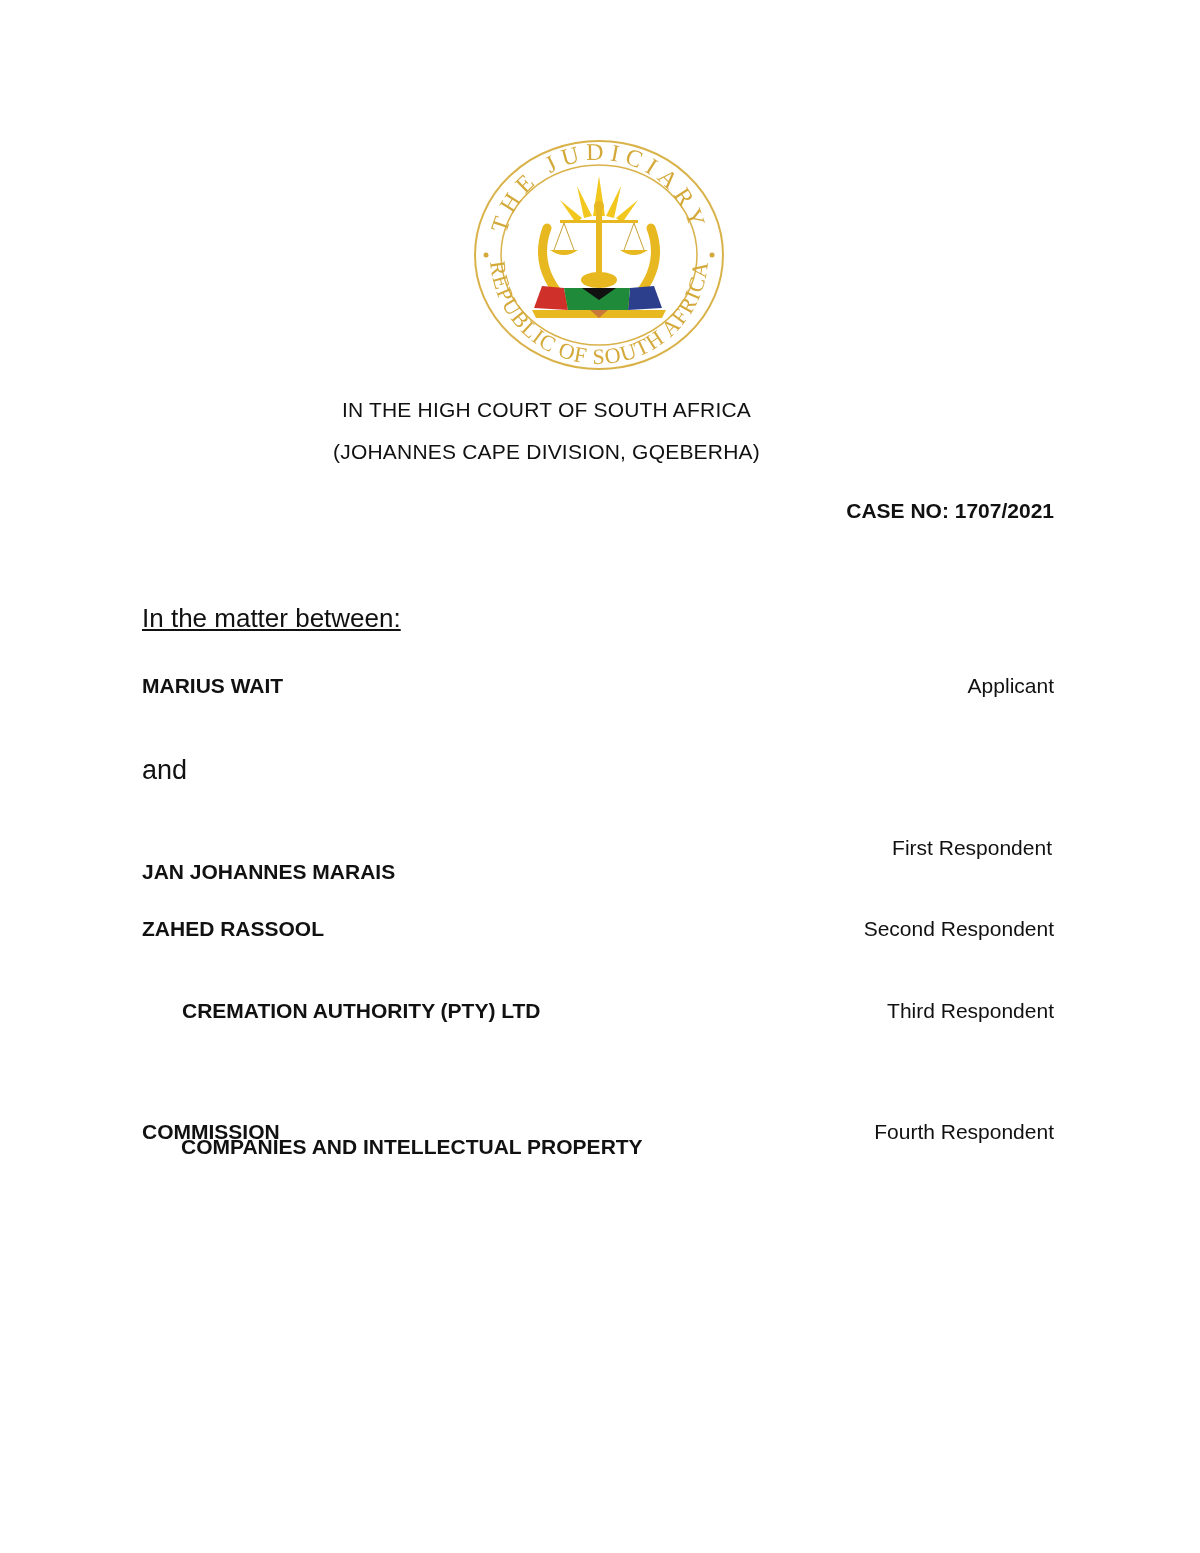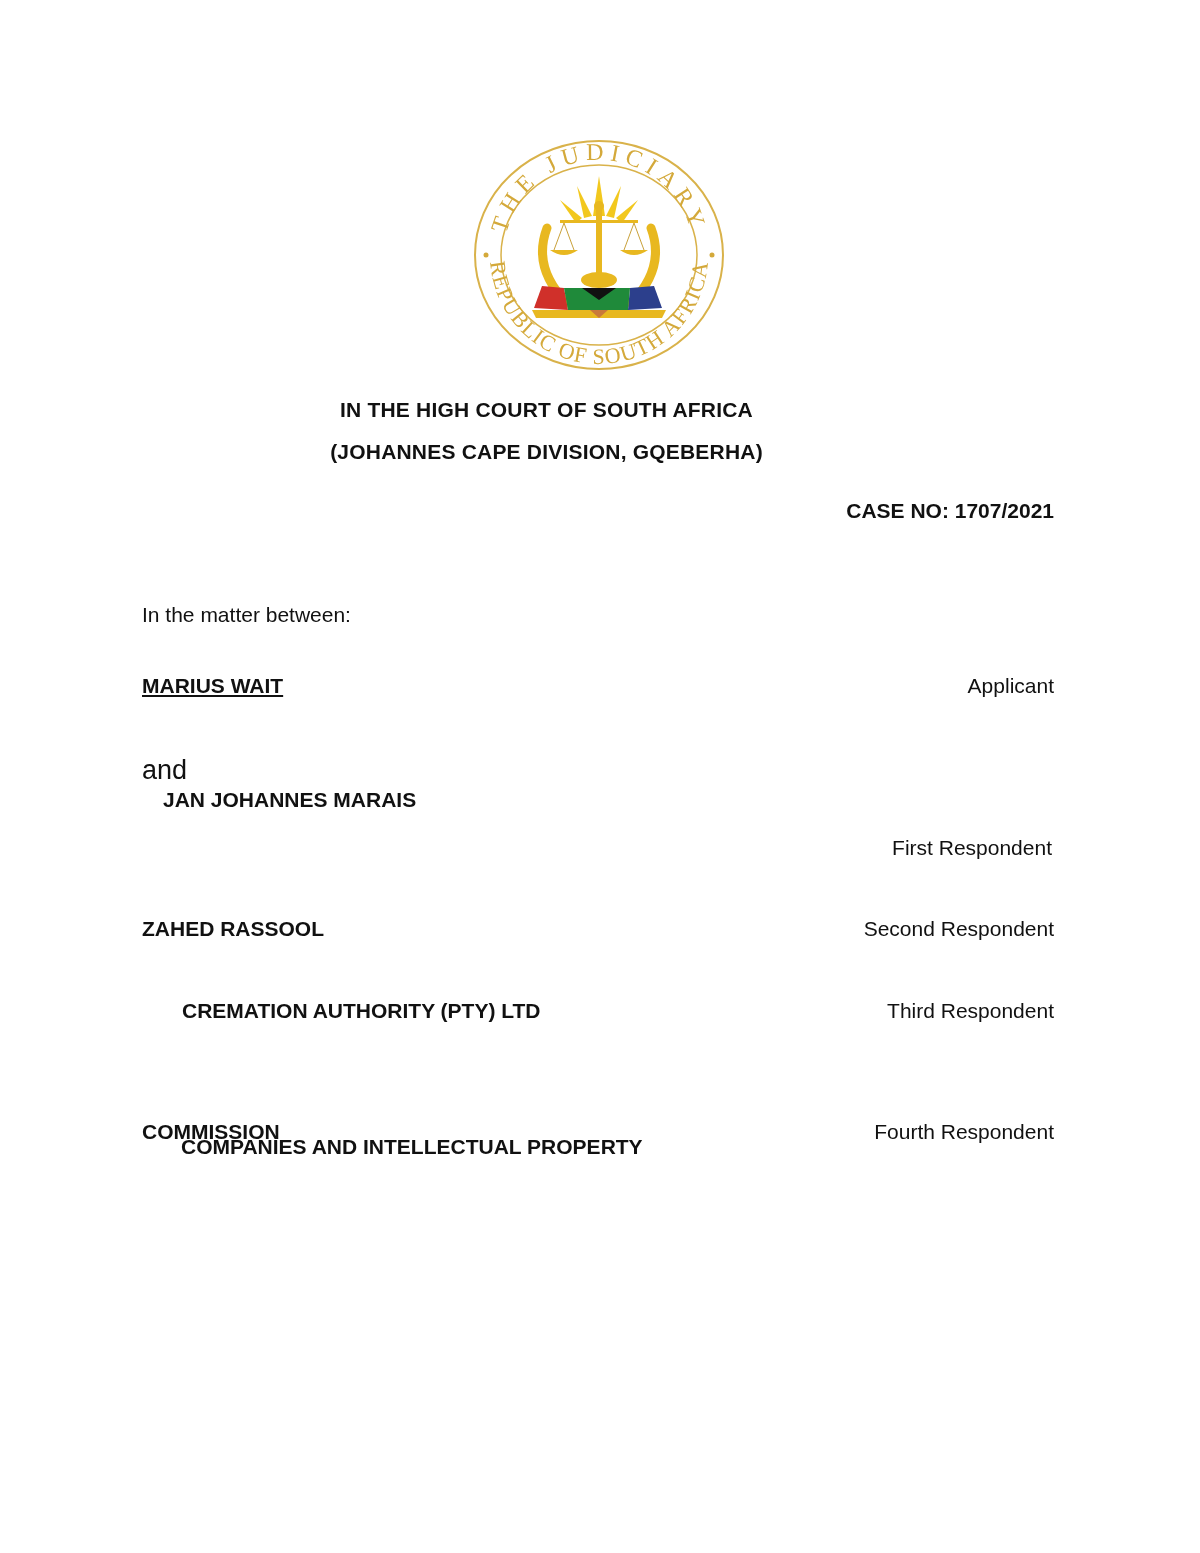--- a/index.html
+++ b/index.html
@@ -1,20 +1,20 @@
 <!DOCTYPE html>
 <html><head>
 <meta charset="utf-8">
 <style>
   html, body { margin: 0; padding: 0; background: #ffffff; }
   body { width: 1200px; height: 1553px; position: relative; font-family: "Liberation Sans", sans-serif; color: #111; overflow: hidden; }
   .seal { position: absolute; left: 472px; top: 138px; width: 254px; height: 234px; }
-  .heading { position: absolute; left: 0; width: 1093px; text-align: center; font-weight: bold; font-size: 21px; letter-spacing: 0.2px; }
+  .heading { position: absolute; left: 0; width: 1093px; text-align: center; font-weight: normal; font-size: 21px; letter-spacing: 0.2px; }
   .case { position: absolute; right: 146px; top: 499px; font-weight: bold; font-size: 21px; }
-  .intro { position: absolute; left: 142px; top: 603px; font-size: 21px; }
+  .intro { position: absolute; left: 142px; top: 603px; font-size: 26px; text-decoration: underline; }
   .party { position: absolute; left: 142px; font-weight: bold; font-size: 21px; }
   .role { position: absolute; right: 146px; font-size: 21px; text-align: right; }
   .and { position: absolute; left: 142px; top: 755px; font-size: 27px; }
 </style>
 </head>
 <body>
 
 <div class="seal">
   <svg width="254" height="234" viewBox="0 0 254 234">
     <defs>
@@ -63,26 +63,26 @@
   </svg>
 </div>
 
 <div class="heading" style="top:398px;">IN THE HIGH COURT OF SOUTH AFRICA</div>
 <div class="heading" style="top:440px;">(JOHANNES CAPE DIVISION, GQEBERHA)</div>
 
 <div class="case">CASE NO: 1707/2021</div>
 
 <div class="intro">In the matter between:</div>
 
-<div class="party" style="top:674px;text-decoration:underline;">MARIUS WAIT</div>
+<div class="party" style="top:674px;">MARIUS WAIT</div>
 <div class="role" style="top:674px;">Applicant</div>
 
 <div class="and">and</div>
 
-<div class="party" style="top:788px;margin-left:21px;">JAN JOHANNES MARAIS</div>
+<div class="party" style="top:860px;">JAN JOHANNES MARAIS</div>
 <div class="role" style="top:836px; right:148px;">First Respondent</div>
 
 <div class="party" style="top:917px;">ZAHED RASSOOL</div>
 <div class="role" style="top:917px;">Second Respondent</div>
 
 <div class="party" style="top:999px;margin-left:40px;">CREMATION AUTHORITY (PTY) LTD</div>
 <div class="role" style="top:999px;">Third Respondent</div>
 
 <div class="party" style="top:1135px;margin-left:39px;">COMPANIES AND INTELLECTUAL PROPERTY</div>
 <div class="party" style="top:1120px;">COMMISSION</div>

